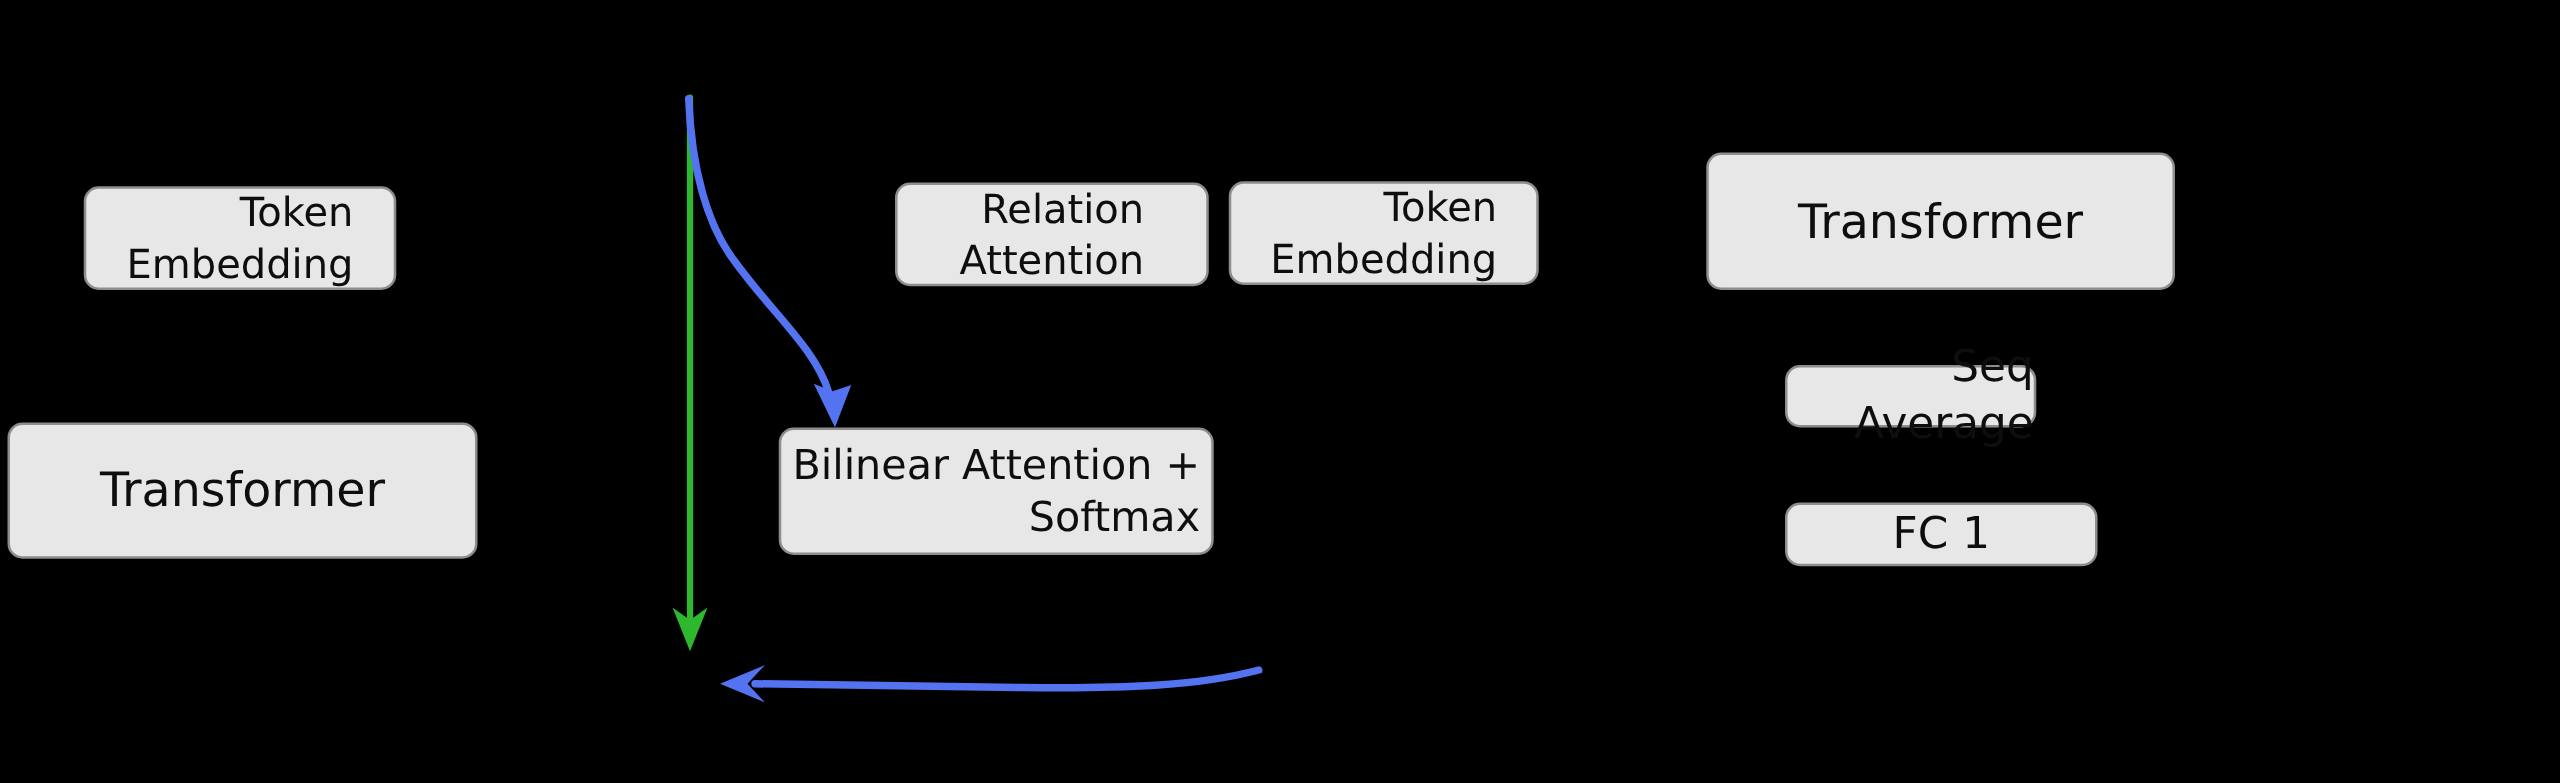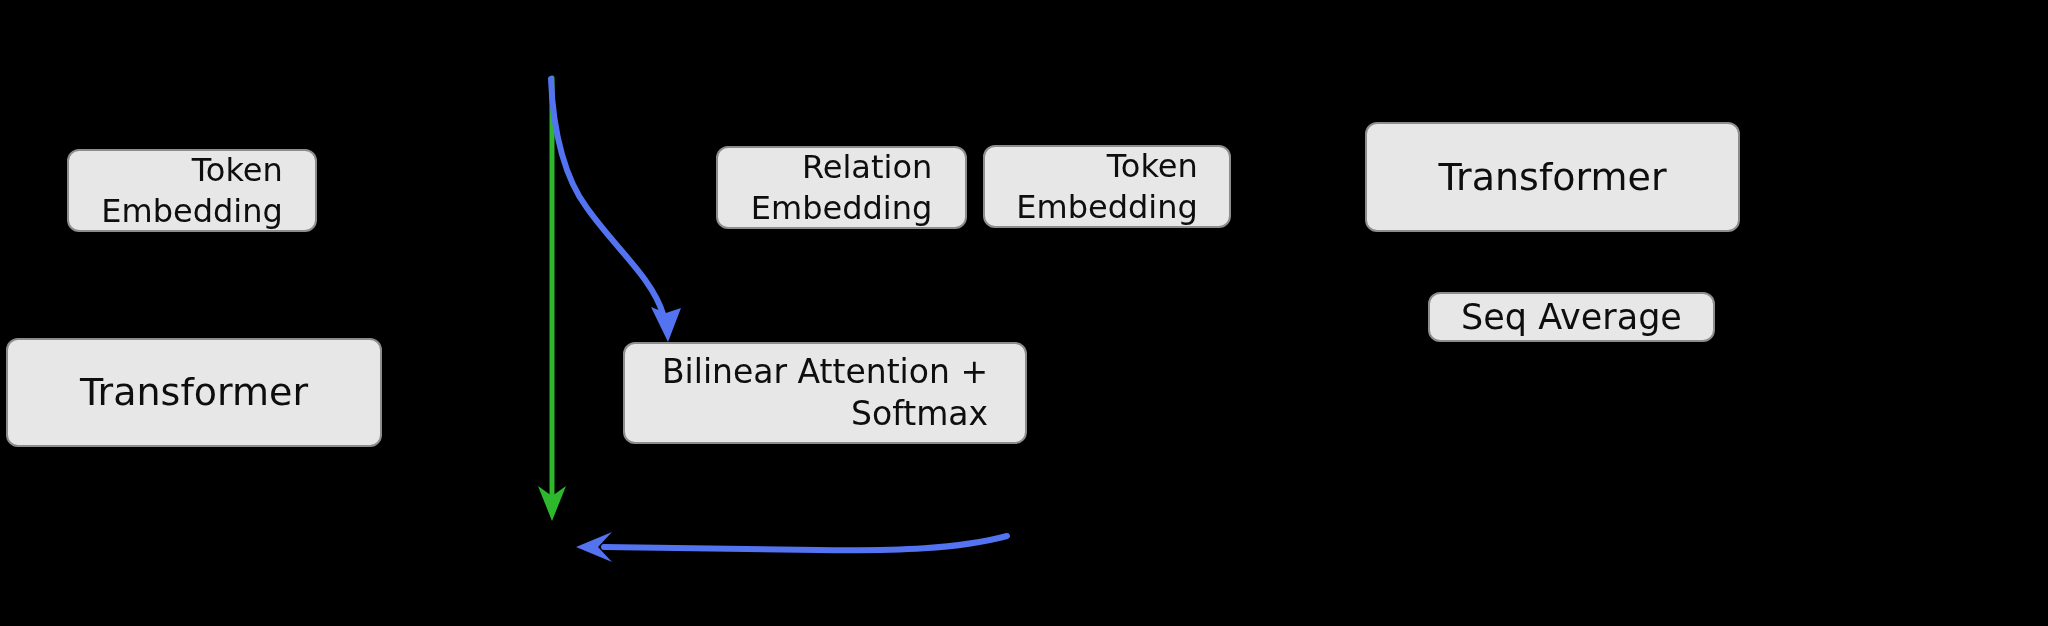--- a/index.html
+++ b/index.html
@@ -29,23 +29,23 @@
   }
   .box .label {
     white-space: pre-line;
     line-height: 1.28;
   }
   
   #box-token-embedding-left { left: 67px;   top: 149px; width: 250px; height: 83px;  font-size: 32px; }
   #box-transformer-left     { left: 6px;    top: 338px; width: 376px; height: 109px; font-size: 38px; }
   #box-relation-embedding   { left: 716px;  top: 146px; width: 251px; height: 83px;  font-size: 32px; }
   #box-token-embedding-mid  { left: 983px;  top: 145px; width: 248px; height: 83px;  font-size: 32px; }
-  #box-bilinear-attention   { left: 623px;  top: 342px; width: 404px; height: 102px; font-size: 33px; }
+  #box-bilinear-attention   { left: 623px;  top: 342px; width: 348px; height: 102px; font-size: 33px; }
   #box-transformer-right    { left: 1365px; top: 122px; width: 375px; height: 110px; font-size: 38px; }
-  #box-seq-average          { left: 1428px; top: 292px; width: 287px; height: 50px;  font-size: 35px; }
+  #box-seq-average          { left: 1428px; top: 292px; width: 201px; height: 50px;  font-size: 35px; }
   #box-fc-1                 { left: 1428px; top: 402px; width: 250px; height: 51px;  font-size: 35px; }
   .arrow-layer {
     position: absolute;
     left: 0; top: 0;
     width: 2048px;
     height: 626px;
     pointer-events: none;
   }
 </style>
 </head>
@@ -57,41 +57,44 @@
     <span class="label">Token
 Embedding</span>
   </div>
 
   <div class="box" id="box-transformer-left">
     <span class="label">Transformer</span>
   </div>
 
   <div class="box" id="box-relation-embedding">
     <span class="label">Relation
-Embedding</span>
+Attention</span>
   </div>
 
   <div class="box" id="box-token-embedding-mid">
     <span class="label">Token
 Embedding</span>
   </div>
 
   <div class="box" id="box-bilinear-attention">
     <span class="label">Bilinear Attention +
 Softmax</span>
   </div>
 
   <div class="box" id="box-transformer-right">
     <span class="label">Transformer</span>
   </div>
 
   <div class="box" id="box-seq-average">
     <span class="label">Seq Average</span>
   </div>
 
+  <div class="box" id="box-fc-1">
+    <span class="label">FC 1</span>
+  </div>
 
   <svg class="arrow-layer" viewBox="0 0 2048 626" xmlns="http://www.w3.org/2000/svg">
 
     <g>
       <path d="M552,78 L552,494" fill="none" stroke-width="5" stroke-linecap="round" stroke="#2eb82e"></path>
       <path d="M552,521 L538,486 L552,496 L566,486 Z" stroke="none" fill="#2eb82e"></path>
     </g>
 
     <g>
       <path d="M551,79 C553,135 566,180 587,208 C617,250 652,278 663,314" fill="none" stroke-width="6" stroke-linecap="round" stroke="#5373f0"></path>

